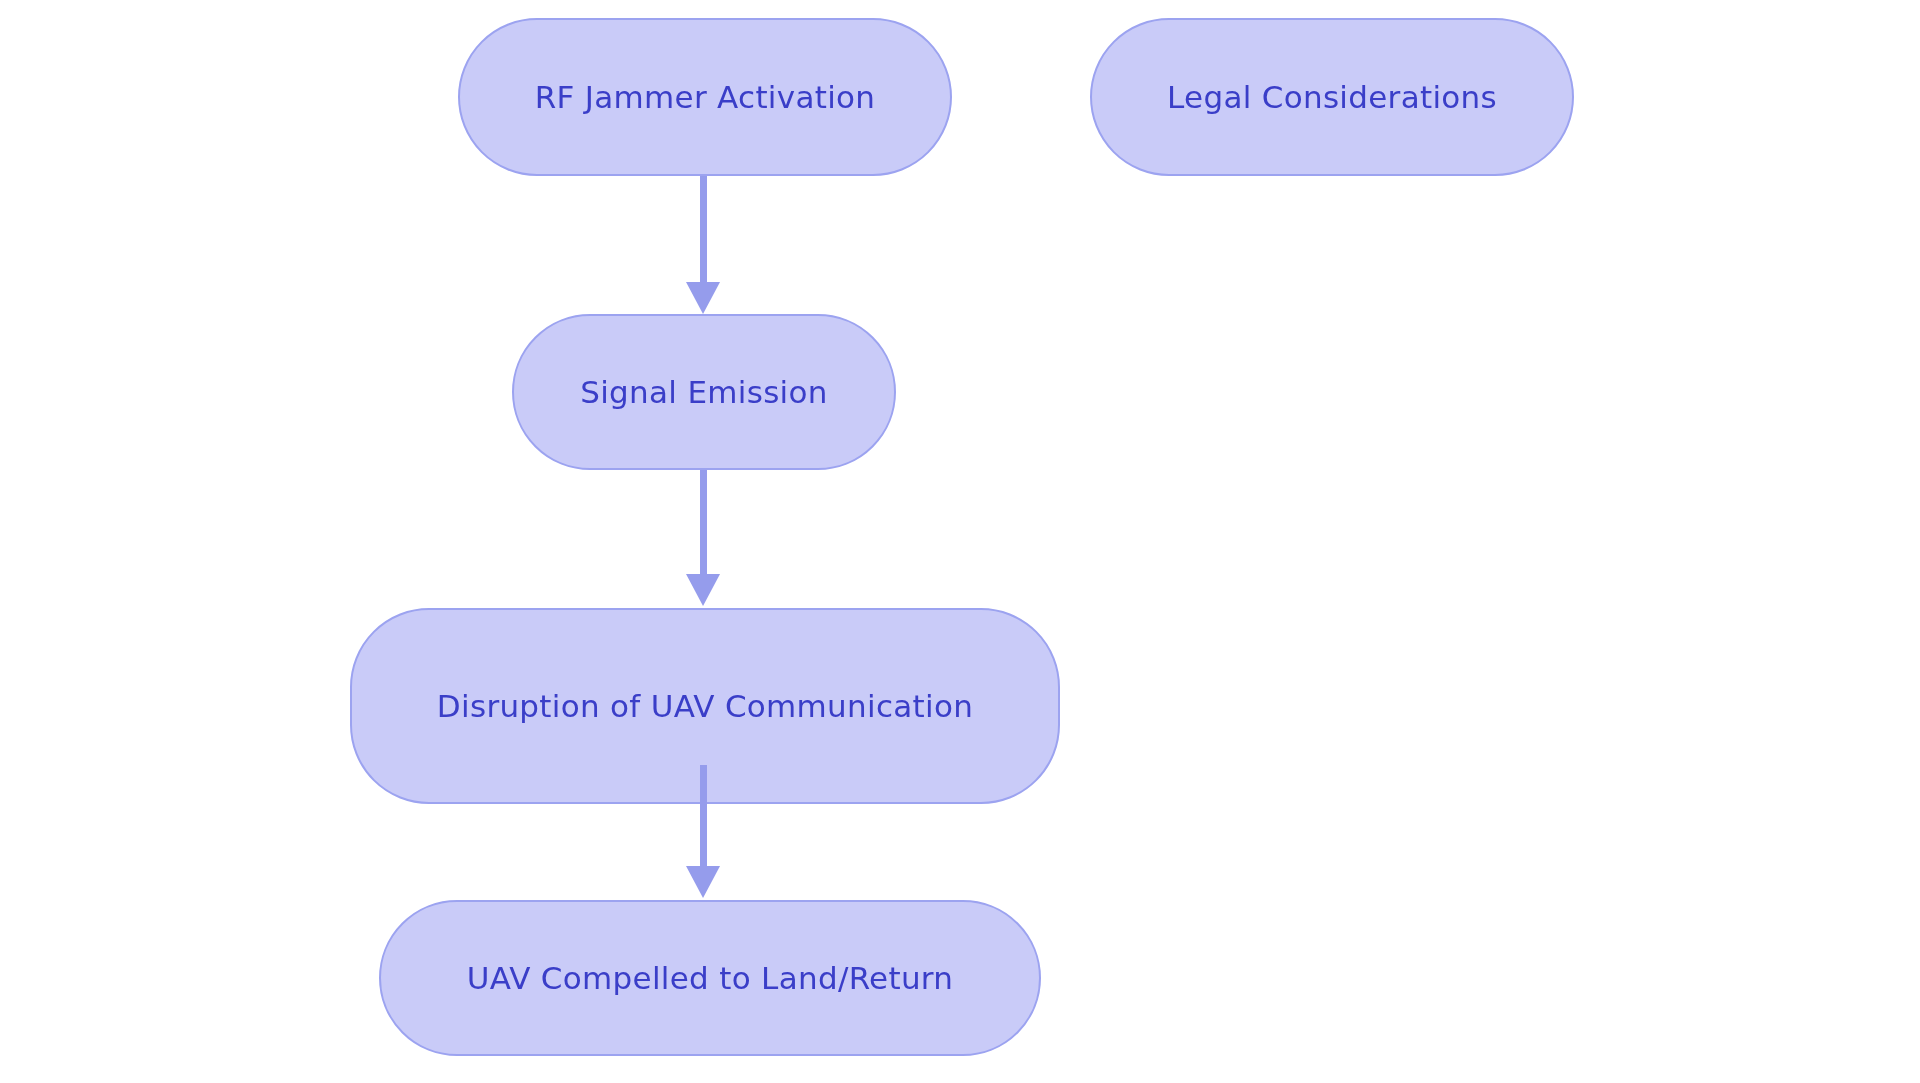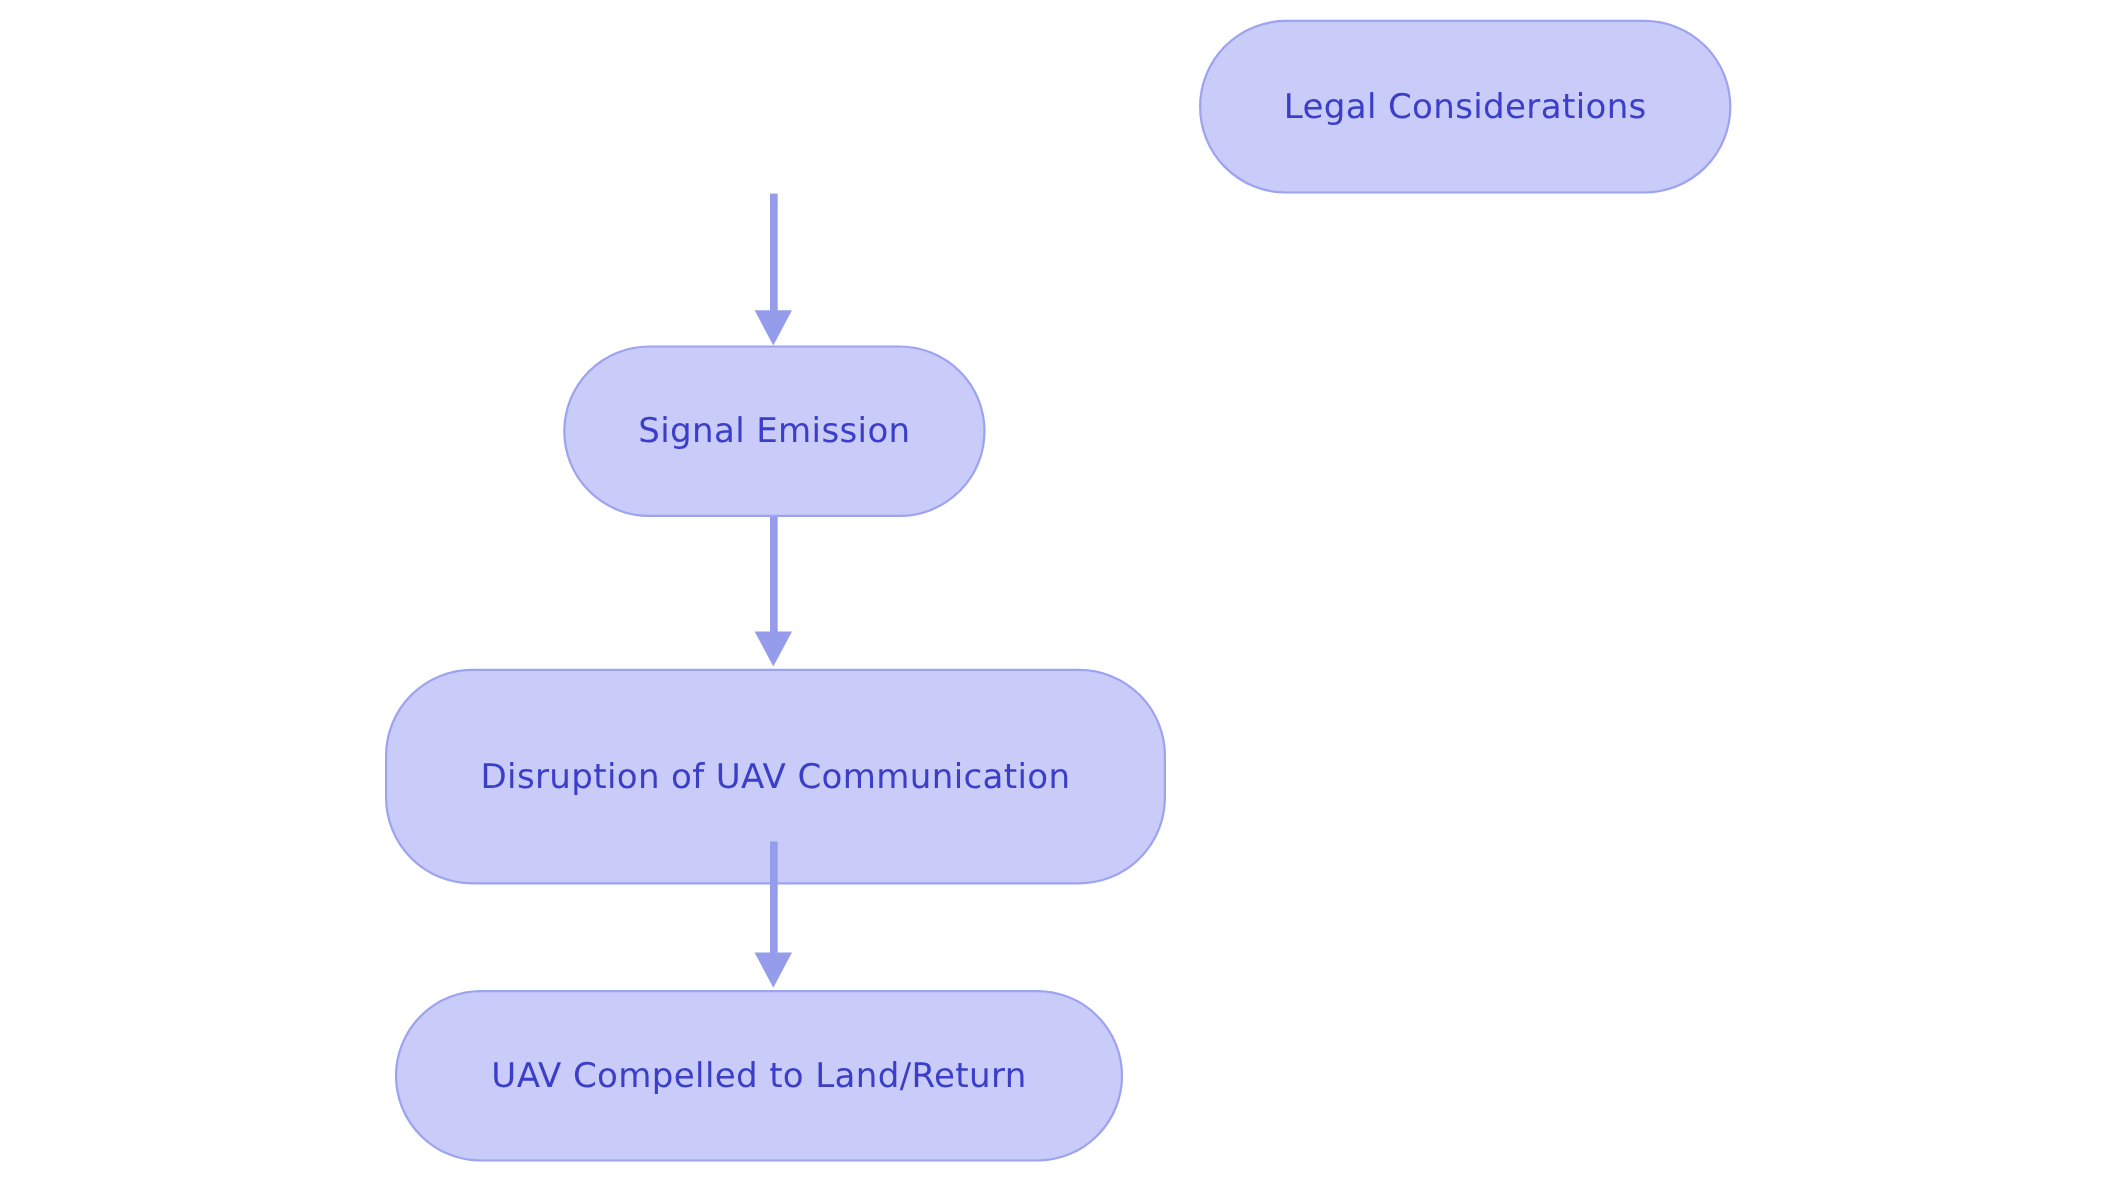--- a/index.html
+++ b/index.html
@@ -42,34 +42,37 @@
     border-left: 17px solid transparent;
     border-right: 17px solid transparent;
     border-top: 32px solid var(--arrow, #959cec);
   }
 </style>
 </head>
 <body>
 
 <div class="canvas">
 
+  <div class="node" style="left:458px; top:18px; width:494px; height:158px;">
+    <span>RF Jammer Activation</span>
+  </div>
 
   <div class="node" style="left:1090px; top:18px; width:484px; height:158px;">
     <span>Legal Considerations</span>
   </div>
 
   <div class="node" style="left:512px; top:314px; width:384px; height:156px;">
     <span>Signal Emission</span>
   </div>
 
   <div class="node" style="left:350px; top:608px; width:710px; height:196px;">
     <span>Disruption of UAV Communication</span>
   </div>
 
-  <div class="node" style="left:359px; top:900px; width:662px; height:156px;">
+  <div class="node" style="left:379px; top:900px; width:662px; height:156px;">
     <span>UAV Compelled to Land/Return</span>
   </div>
 
   <div>
     <div class="edge-line" style="left:699.5px; top:176px; height:108px;"></div>
     <div class="edge-head" style="left:686px; top:282px;"></div>
   </div>
 
   <div>
     <div class="edge-line" style="left:699.5px; top:470px; height:106px;"></div>

